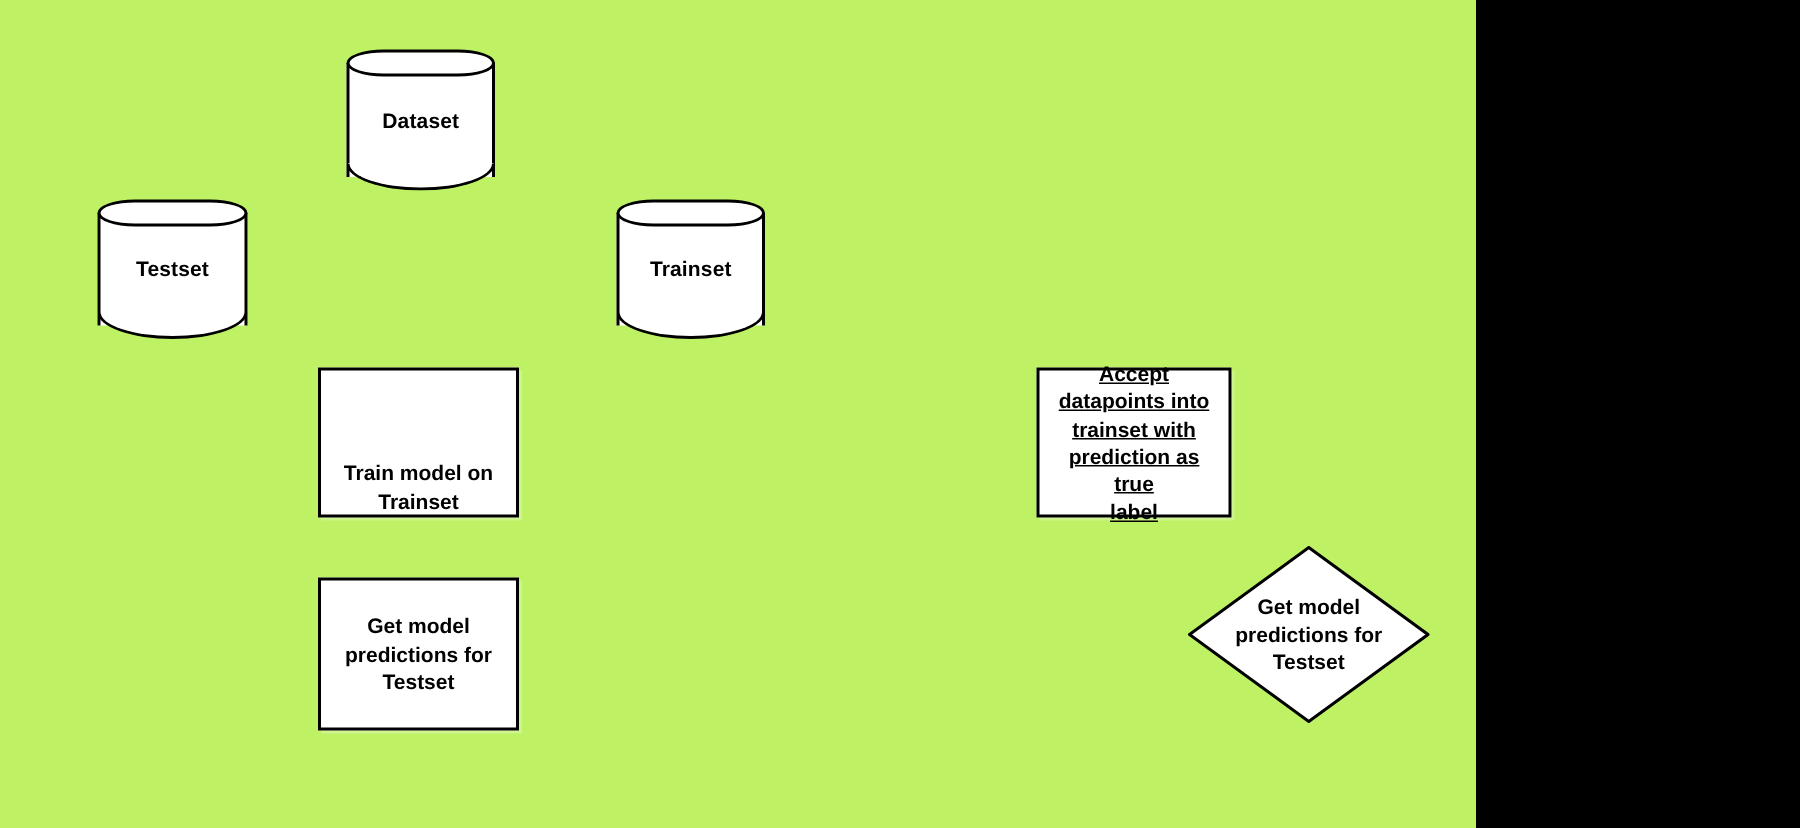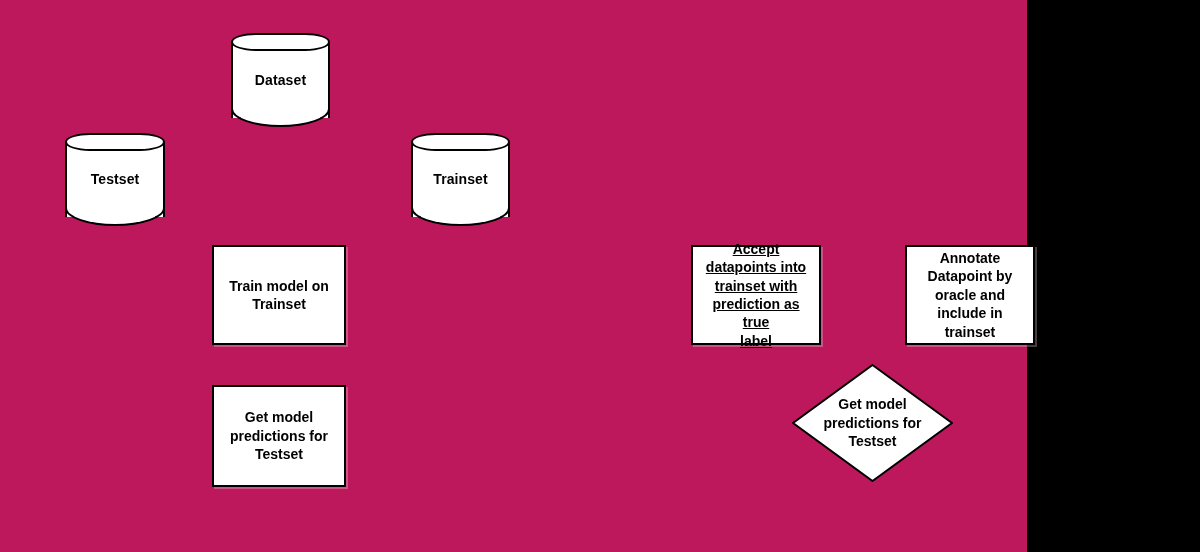--- a/index.html
+++ b/index.html
@@ -10,22 +10,21 @@
   body {
     width: 1200px;
     height: 552px;
     overflow: hidden;
     font-family: "Liberation Sans", sans-serif;
   }
   #canvas {
     position: relative;
     width: 984px;
     height: 552px;
-    background: #be185d;
-    padding-left: 43px;
+    background: #bef264;
   }
 
   
   .cylinder {
     position: absolute;
     box-sizing: border-box;
   }
   .cyl-body {
     position: absolute;
     left: 0;
@@ -147,46 +146,39 @@
     <div class="cyl-label">Testset</div>
   </div>
 
   <div class="cylinder" style="left:411px; top:133px; width:99px; height:93px;">
     <div class="cyl-body"></div>
     <div class="cyl-bottom"></div>
     <div class="cyl-top"></div>
     <div class="cyl-label">Trainset</div>
   </div>
 
-  <div class="proc-box" style="left:212px; top:245px; width:134px; height:100px;">
+  <div class="proc-box" style="left:212px; top:245px; width:134px; height:100px;align-items:flex-end;">
     <div class="proc-label">Train model on
 Trainset</div>
   </div>
 
   <div class="proc-box" style="left:212px; top:385px; width:134px; height:102px;">
     <div class="proc-label">Get model
 predictions for
 Testset</div>
   </div>
 
   <div class="proc-box" style="left:691px; top:245px; width:130px; height:100px;text-decoration:underline;">
     <div class="proc-label">Accept
 datapoints into
 trainset with
 prediction as true
 label</div>
   </div>
 
-  <div class="proc-box" style="left:905px; top:245px; width:130px; height:100px;">
-    <div class="proc-label">Annotate
-Datapoint by
-oracle and
-include in
-trainset</div>
-  </div>
 
   <div class="diamond-wrap" style="left:792px; top:364px; width:161px; height:118px;">
     <svg class="diamond-shape" viewBox="0 0 161 118" preserveAspectRatio="none">
       <polygon points="80.5,1 160,59 80.5,117 1,59" fill="#ffffff" stroke="#000000" stroke-width="2"></polygon>
     </svg>
     <div class="diamond-label">Get model
 predictions for
 Testset</div>
   </div>
 

